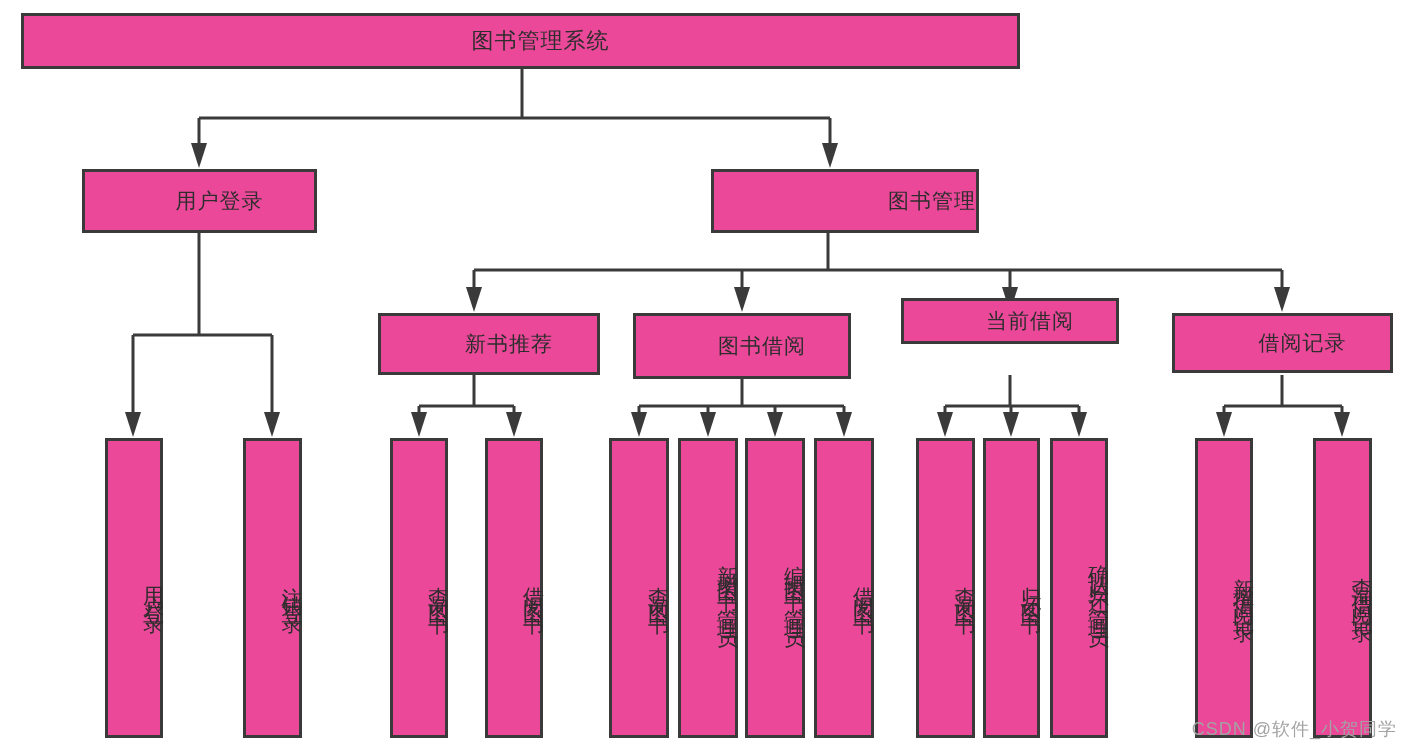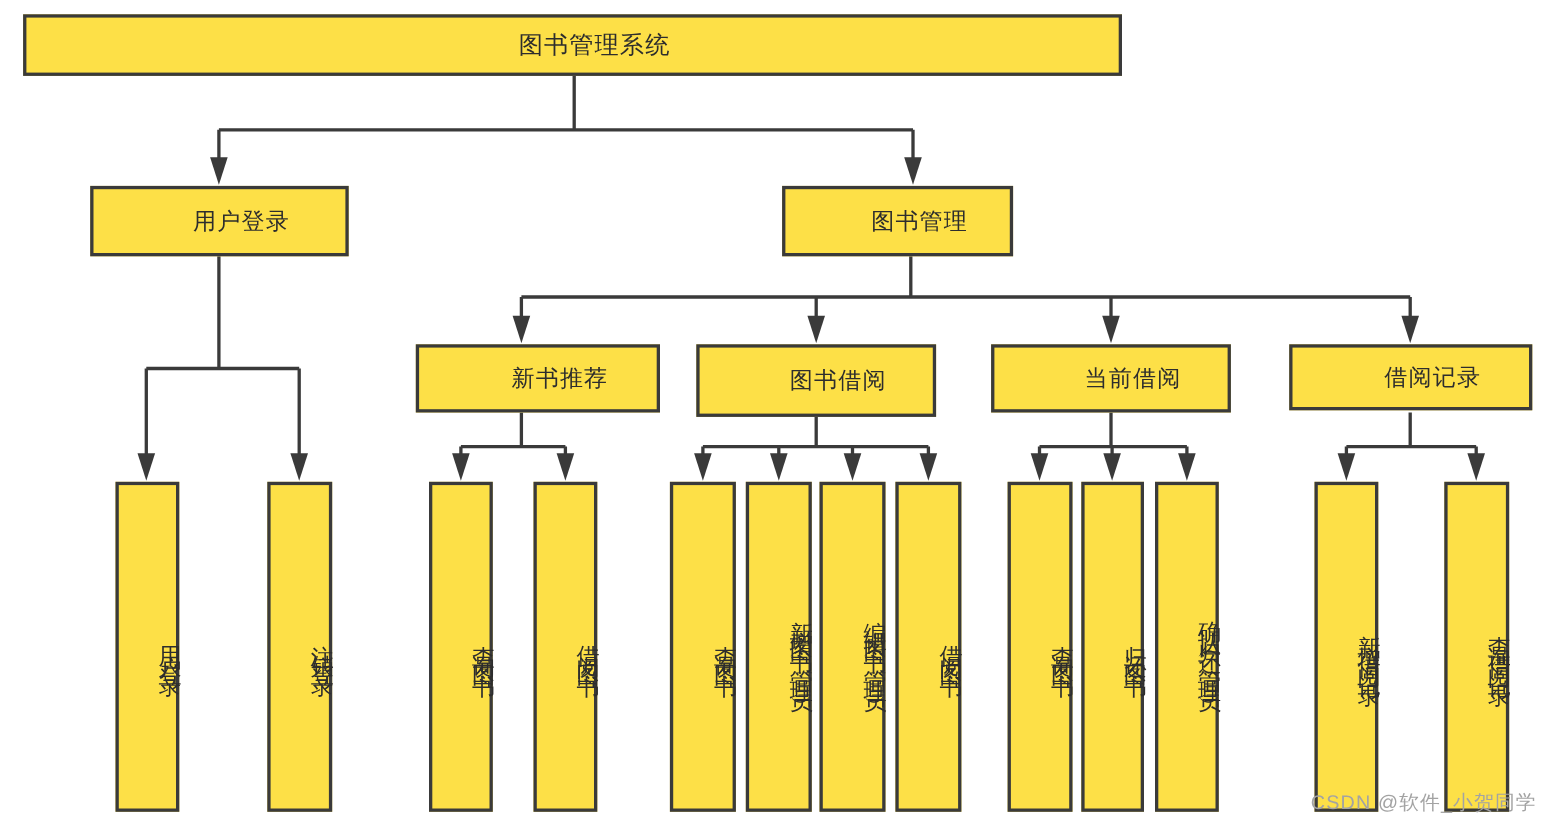--- a/index.html
+++ b/index.html
@@ -17,21 +17,21 @@
     color:var(--text);
     overflow:hidden;
   }
   #wires{position:absolute;left:0;top:0;pointer-events:none;}
   #wires path{stroke:var(--line);stroke-width:3;fill:none;}
   #wires polygon{fill:var(--line);stroke:none;}
   .node{
     position:absolute;
     box-sizing:border-box;
     border:3px solid var(--line);
-    background:#fde047;
+    background:#ec4899;
     display:flex;
     align-items:center;
     justify-content:center;
     font-size:21px;
     letter-spacing:1px;
     text-align:center;
     padding-left:40px;
   }
   .node.v span{
     writing-mode:vertical-rl;
@@ -89,31 +89,31 @@
     </g>
   </svg>
 
   <div class="node root-node" style="left:21px;top:13px;width:999px;height:56px;">
     <span>图书管理系统</span>
   </div>
 
   <div class="node" style="left:82px;top:169px;width:235px;height:64px;">
     <span>用户登录</span>
   </div>
-  <div class="node" style="left:711px;top:169px;width:210px;height:64px;">
+  <div class="node" style="left:711px;top:169px;width:268px;height:64px;justify-content:flex-end;">
     <span>图书管理</span>
   </div>
 
   <div class="node" style="left:363px;top:313px;width:222px;height:62px;margin-left:15px;">
     <span>新书推荐</span>
   </div>
   <div class="node" style="left:633px;top:313px;width:218px;height:66px;">
     <span>图书借阅</span>
   </div>
-  <div class="node" style="left:901px;top:313px;width:218px;height:62px;">
+  <div class="node" style="left:901px;top:298px;width:218px;height:46px;">
     <span>当前借阅</span>
   </div>
   <div class="node" style="left:1172px;top:313px;width:221px;height:60px;">
     <span>借阅记录</span>
   </div>
 
   <div class="node v" style="left:105px;top:438px;width:58px;height:300px;">
     <span>用户登录</span>
   </div>
   <div class="node v" style="left:243px;top:438px;width:59px;height:300px;">

